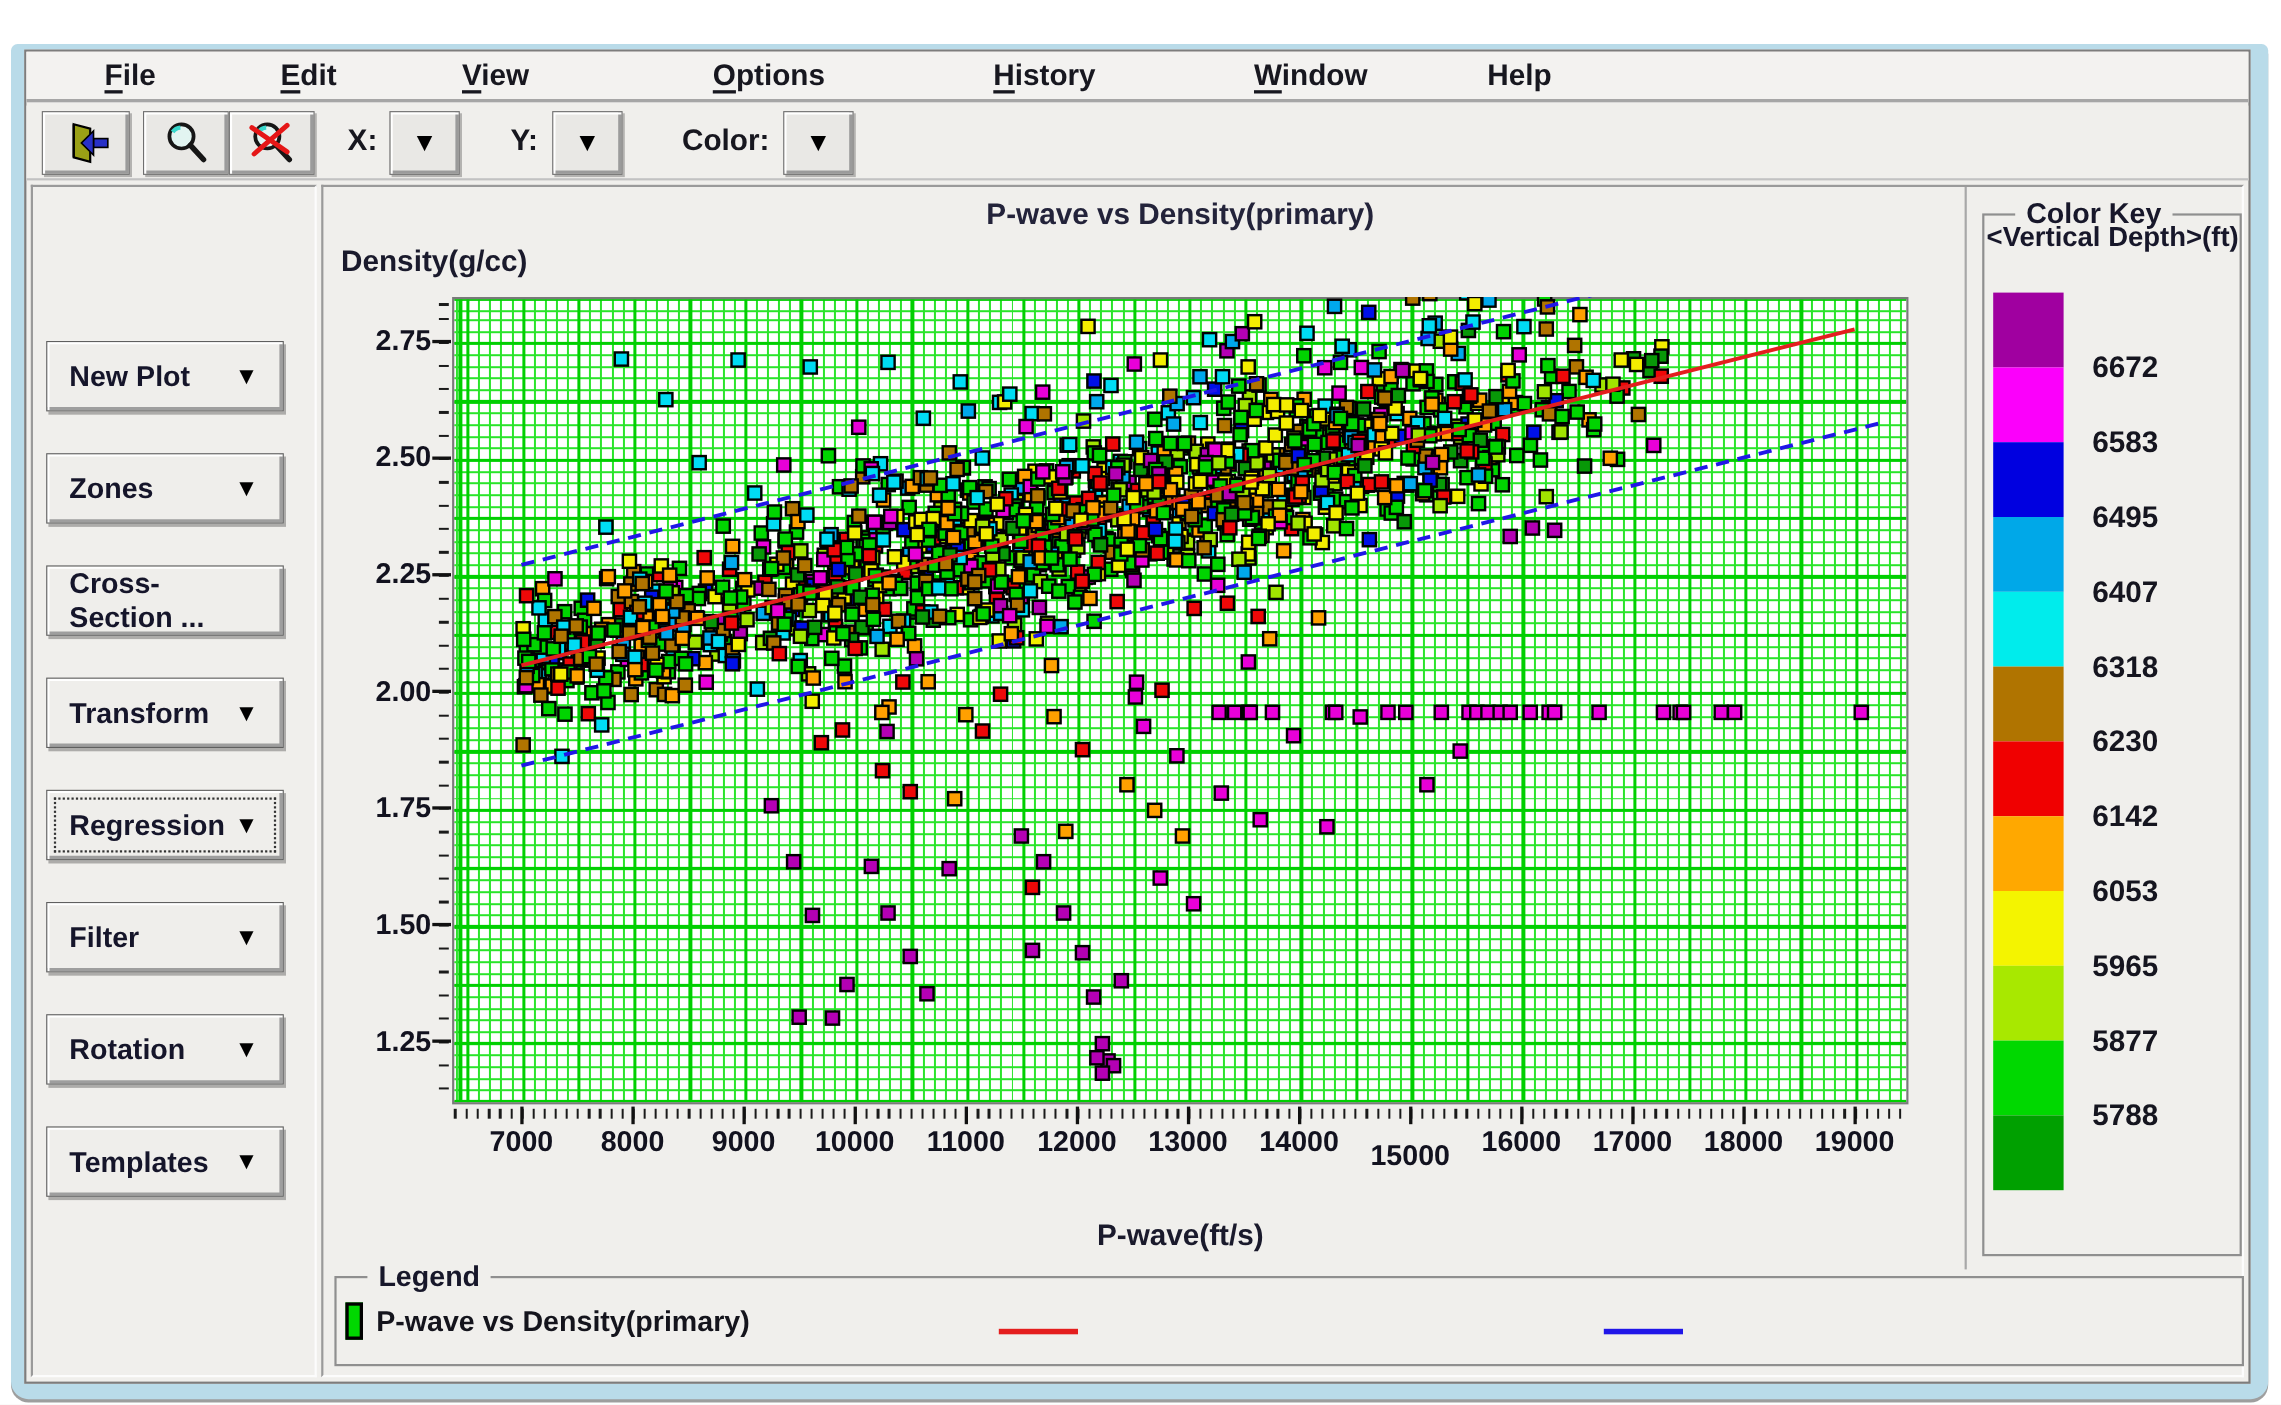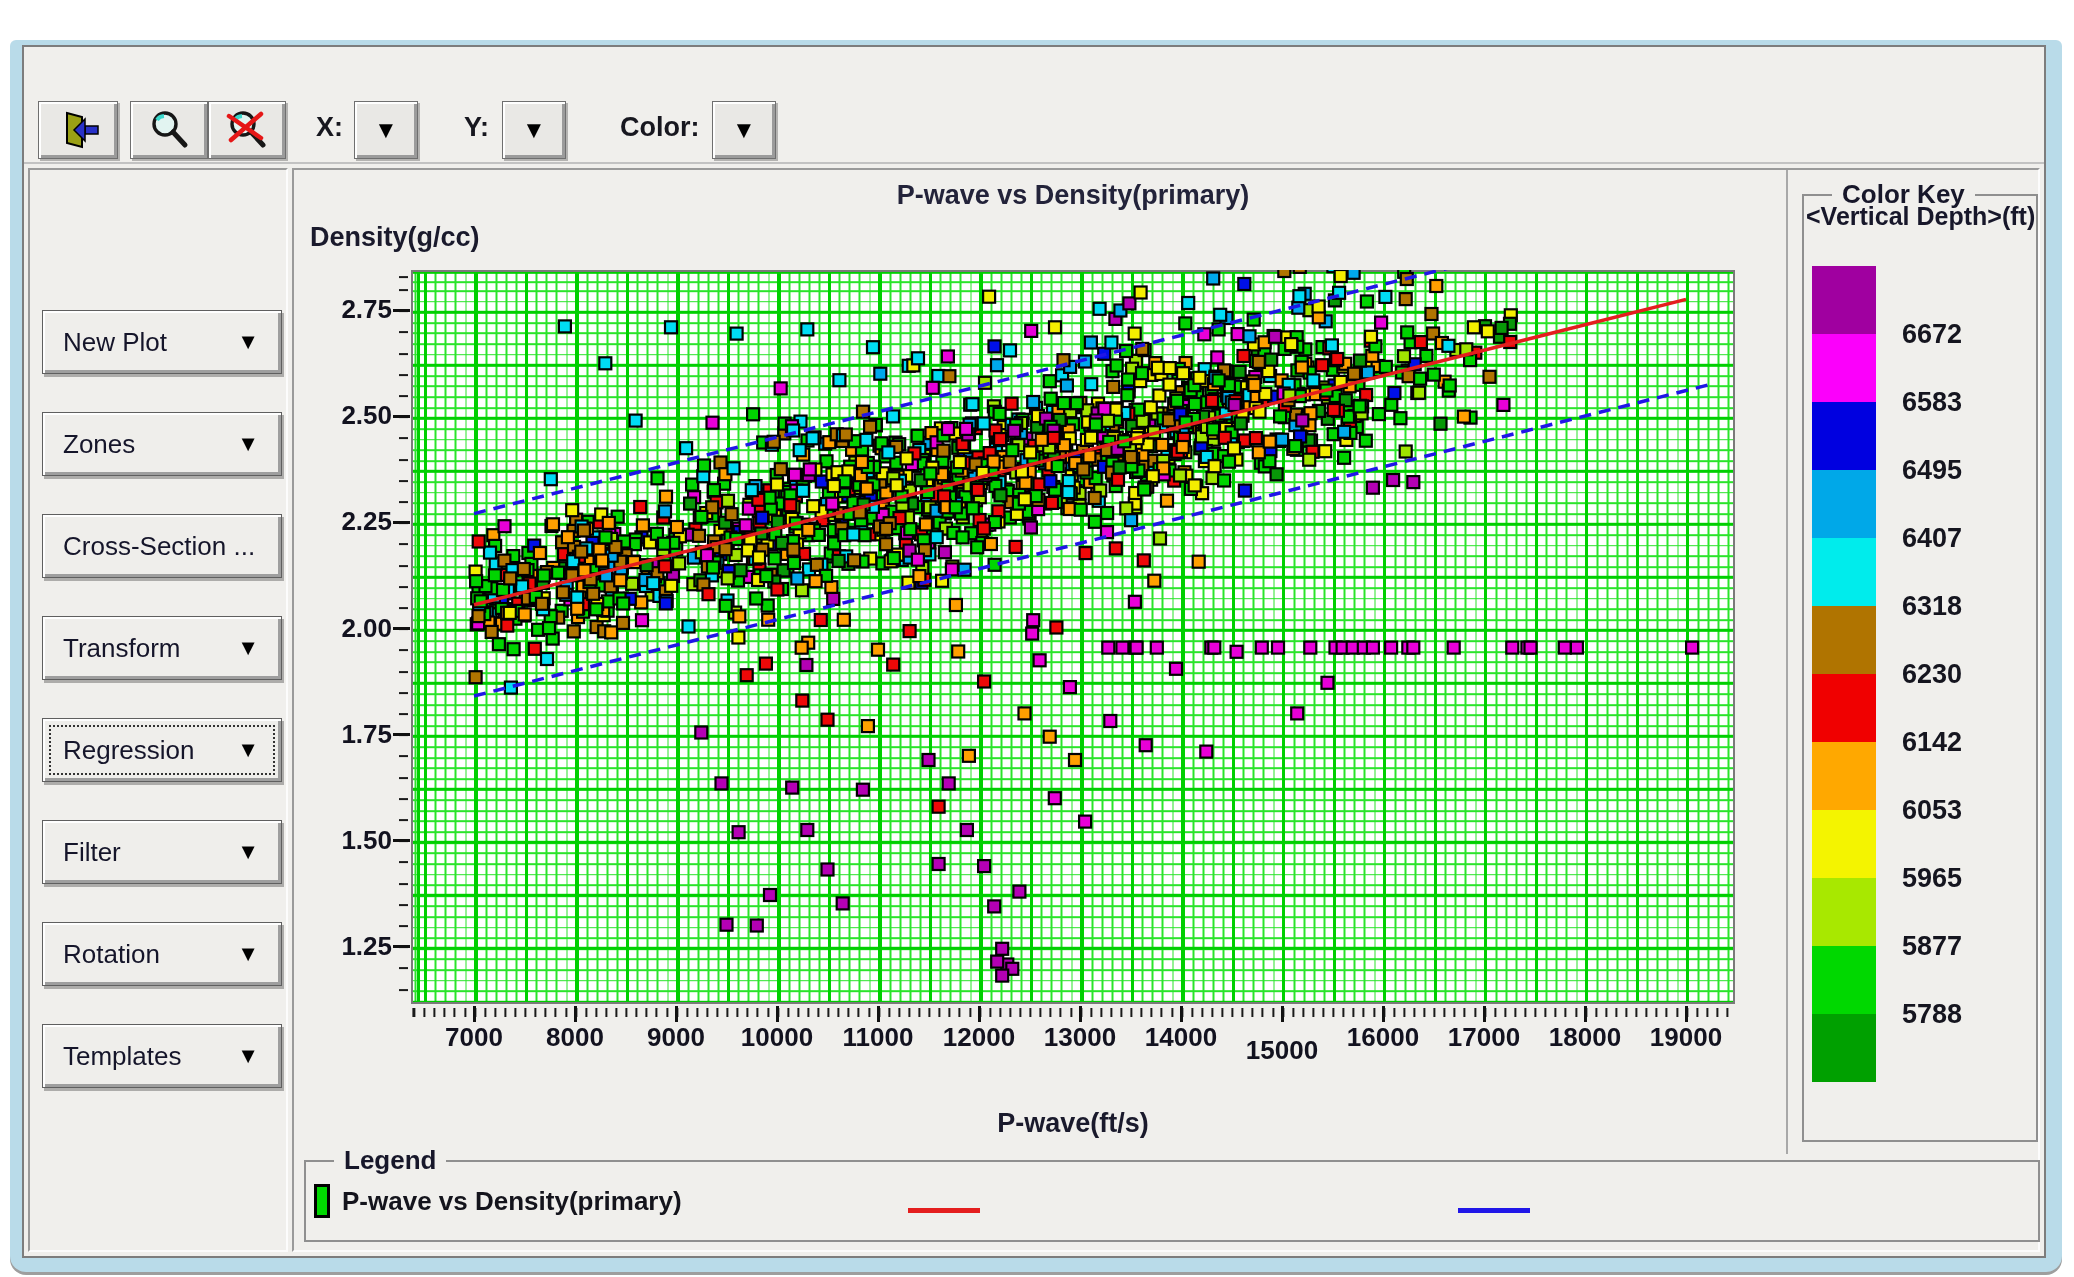--- a/index.html
+++ b/index.html
@@ -40,25 +40,25 @@
   .panel {
     position:absolute; background:#f0efec;
     border:2px solid; border-color:#9a9a9a #fcfcfc #fcfcfc #9a9a9a;
   }
   .sidebar-panel { left:4px; top:121px; width:260px; height:1084px; }
   .main-panel    { left:268px; top:121px; width:1748px; height:1084px; }
   .plot-wrapper  { position:absolute; left:0; top:0; width:1494px; height:984px;
                    border-right:2px solid #a8a8a8; }
   
   .side-btn {
-    position:absolute; left:12px; width:240px; height:64px; background:#efeeeb;
+    position:absolute; left:12px; width:216px; height:64px; background:#efeeeb;
     border:1px solid #5f5f5f;
     box-shadow:inset 2px 2px 0 #ffffff, inset -3px -3px 0 #9e9e9e, 2px 3px 0 rgba(0,0,0,.28);
     display:flex; align-items:center; justify-content:space-between;
-    padding:0 22px 0 20px; font-size:26px; font-weight:400; color:#15152a; cursor:default;
+    padding:0 22px 0 20px; font-size:26px; font-weight:700; color:#15152a; cursor:default;
   }
   .side-btn .arrow { font-size:22px; color:#000; }
   .side-btn.focused { outline:2px dotted #333; outline-offset:-9px; }
   
   .plot-title { position:absolute; left:117px; top:10px; width:1324px; text-align:center;
                 font-size:27px; font-weight:700; color:#23233a; }
   .ylabel { position:absolute; left:16px; top:52px; font-size:27px; font-weight:700; color:#1a1a2c; }
   .xlabel { position:absolute; left:117px; top:938px; width:1324px; text-align:center;
             font-size:27px; font-weight:700; color:#1a1a2c; }
   .plot-area {
@@ -103,20 +103,29 @@
   .key-label { position:absolute; left:98px; font-size:27px; font-weight:700; color:#15151f; }
   
   .icon-svg { display:block; }
 </style>
 </head>
 <body>
 
 <div class="window">
   <div class="chrome">
 
+    <div class="menubar">
+        <div class="menu-item" style="left: 71px;"><span class="mn">F</span>ile</div>
+        <div class="menu-item" style="left: 231px;"><span class="mn">E</span>dit</div>
+        <div class="menu-item" style="left: 396px;"><span class="mn">V</span>iew</div>
+        <div class="menu-item" style="left: 624px;"><span class="mn">O</span>ptions</div>
+        <div class="menu-item" style="left: 879px;"><span class="mn">H</span>istory</div>
+        <div class="menu-item" style="left: 1116px;"><span class="mn">W</span>indow</div>
+        <div class="menu-item" style="left: 1328px;">Help</div>
+      </div>
 
     <div class="toolbar">
       <button class="tbtn" style="left:14px;width:80px;">
         <span>
           <svg class="icon-svg" width="46" height="46" viewBox="0 0 46 46">
             <polygon points="12,6 27,10 27,40 12,36" fill="#9aa015" stroke="#000" stroke-width="2"></polygon>
             <line x1="12" y1="6" x2="12" y2="36" stroke="#000" stroke-width="2"></line>
             <rect x="30" y="19" width="13" height="8" fill="#2831c8" stroke="#000" stroke-width="1.5"></rect>
             <polygon points="30,12 30,34 19,23" fill="#2831c8" stroke="#000" stroke-width="1.5"></polygon>
           </svg>

